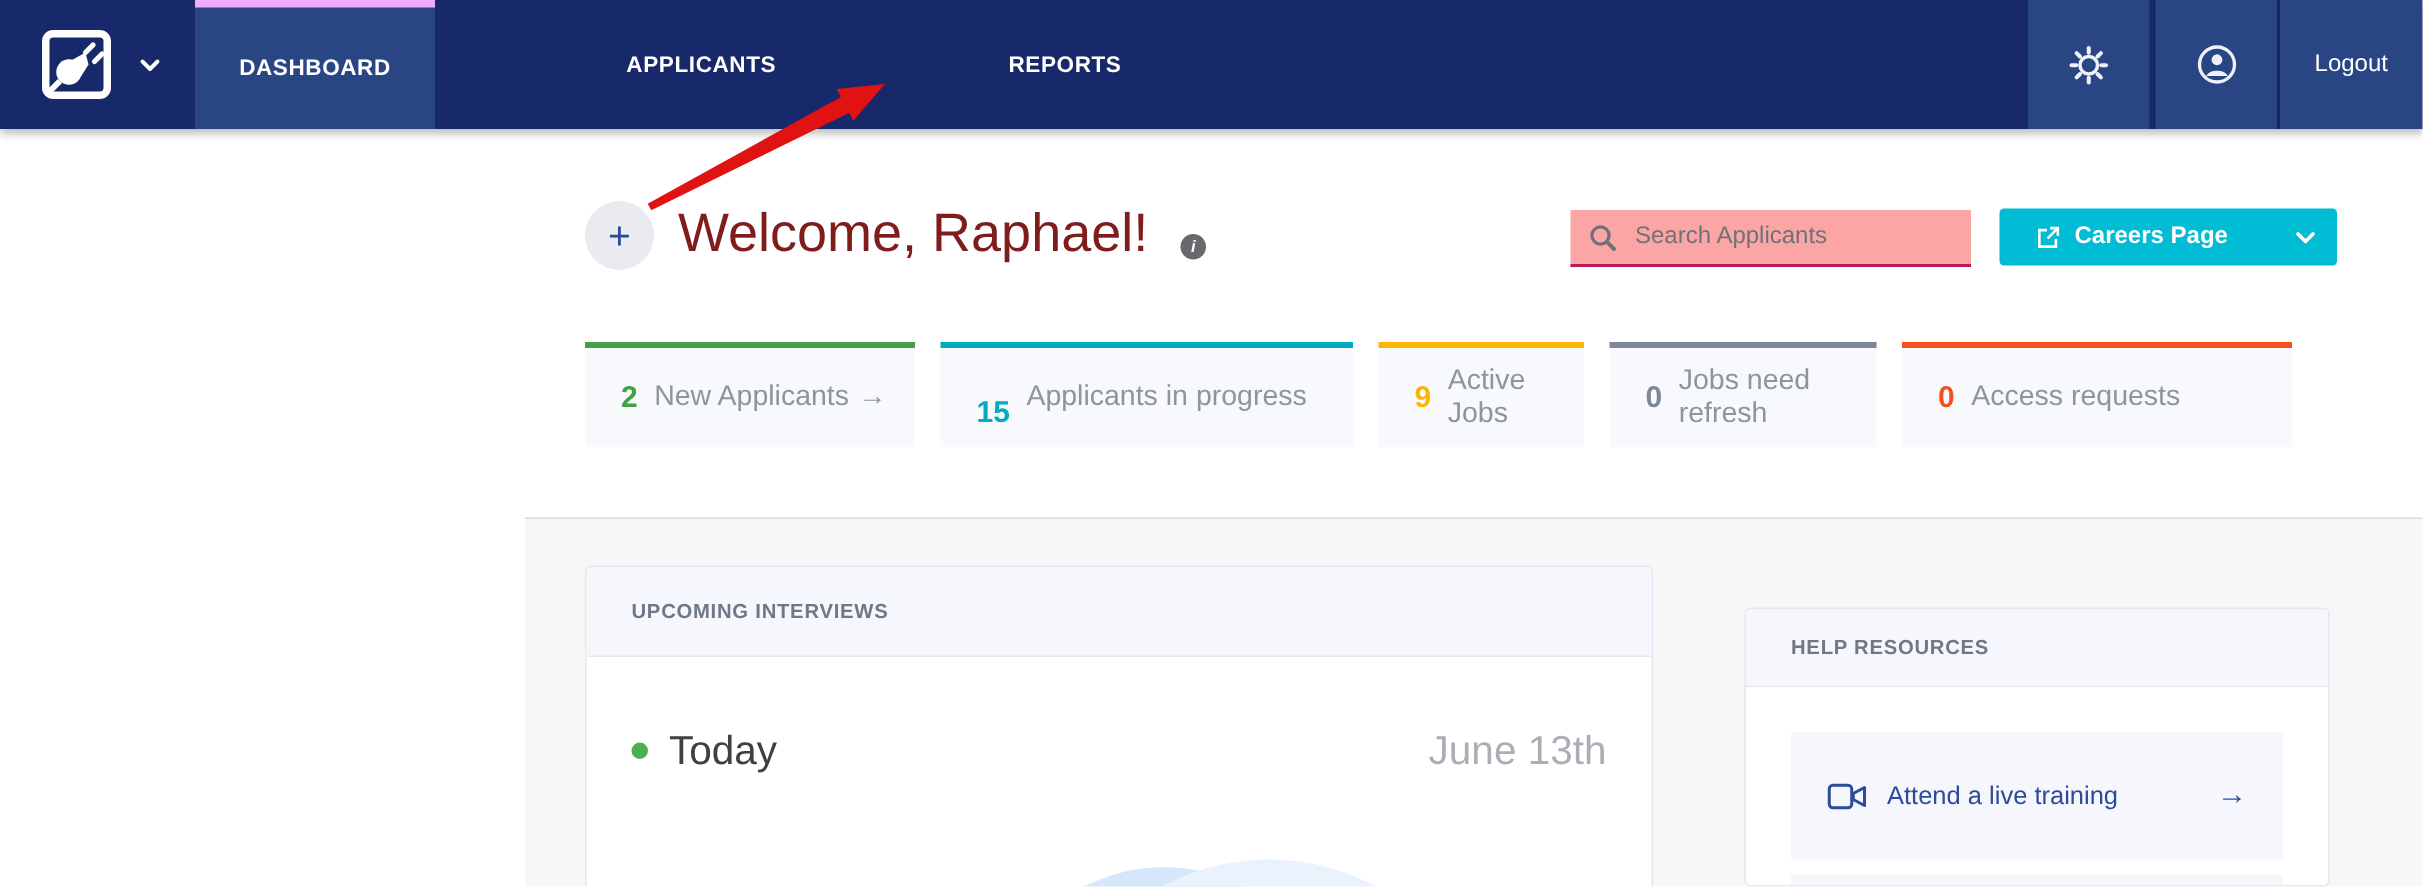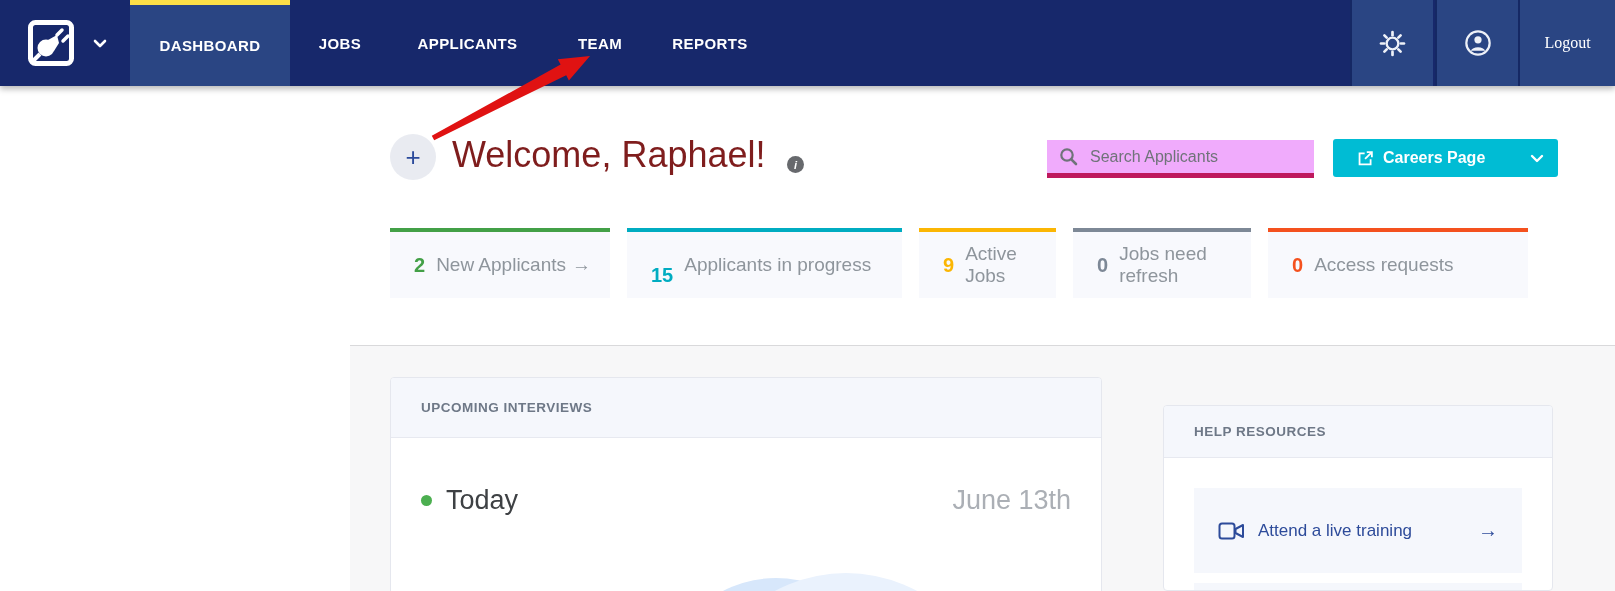--- a/index.html
+++ b/index.html
@@ -7,28 +7,28 @@
   body { font-family: "Liberation Sans", "DejaVu Sans", sans-serif; background: #fff; }
   .app { position: relative; width: 1615px; height: 591px; overflow: hidden; }
 
   
   .topbar { position: absolute; left: 0; top: 0; width: 1615px; height: 86px;
             background: #17286b; z-index: 10; box-shadow: 0 3px 6px rgba(0,0,0,.28); }
   .brand { position: absolute; left: 27px; top: 0; height: 86px; display: flex; align-items: center; cursor: pointer; }
   .brand .caret { margin-left: 18px; display: flex; }
   .tab { position: absolute; top: 0; height: 86px; display: flex; align-items: center; justify-content: center;
          color: #fff; font-weight: bold; font-size: 15px; letter-spacing: .4px; cursor: pointer; }
-  .tab.active { background: #2a4583; border-top: 5px solid #fde047; }
+  .tab.active { background: #2a4583; border-top: 5px solid #f0abfc; }
   .tab-dashboard { left: 130px; width: 160px; }
   .tab-jobs { left: 300px; width: 80px; }
   .tab-applicants { left: 405px; width: 125px; }
   .tab-team { left: 560px; width: 80px; }
   .tab-reports { left: 665px; width: 90px; }
   .seg { position: absolute; top: 0; height: 86px; background: #2a4583; border-left: 2px solid #152864;
-         display: flex; align-items: center; justify-content: center; color: #fff; cursor: pointer; font-family: Liberation Serif, serif; }
+         display: flex; align-items: center; justify-content: center; color: #fff; cursor: pointer; }
   .seg-gear { left: 1350px; width: 83px; }
   .seg-account { left: 1435px; width: 83px; }
   .seg-logout { left: 1518px; width: 97px; font-size: 16px; }
 
   
   .sidebar { position: absolute; left: 0; top: 86px; width: 350px; height: 505px; background: #323437; }
   .sidebar-title { margin: 34px 12px 0 12px; font-size: 23px; font-weight: 400; color: #d3d4d5; }
   .sidebar-divider { margin: 17px 12px 0 10px; border: none; border-top: 1px solid #4d4f52; }
   .task-card { margin: 10px 12px 0 10px; background: #55595d; padding: 19px 24px 18px 32px;
                color: #fff; font-size: 16px; line-height: 26px; }
@@ -37,22 +37,22 @@
 
   
   .hero { position: absolute; left: 350px; top: 86px; width: 1265px; height: 259px; background: #fff; }
   .add-btn { position: absolute; left: 40px; top: 48px; width: 46px; height: 46px; border-radius: 50%;
              border: none; background: #e9ebf1; color: #2b4a9b; font-size: 26px; font-weight: 400;
              cursor: pointer; line-height: 1; }
   .welcome-title { position: absolute; left: 102px; top: 48px; font-size: 36px; font-weight: 400; color: #7f1d1d; }
   .info-badge { position: absolute; left: 437px; top: 70px; width: 17px; height: 17px; border-radius: 50%;
                 background: #67696d; color: #fff; font-size: 11px; font-weight: bold; font-style: italic;
                 display: flex; align-items: center; justify-content: center; cursor: pointer; }
-  .search-box { position: absolute; left: 697px; top: 54px; width: 267px; height: 38px; background: #f0abfc;
-                border-bottom: 5px solid #be185d; display: flex; align-items: center; padding: 0 12px; }
+  .search-box { position: absolute; left: 697px; top: 54px; width: 267px; height: 38px; background: #fca5a5;
+                border-bottom: 2px solid #be185d; display: flex; align-items: center; padding: 0 12px; }
   .search-box input { flex: 1; border: none; outline: none; background: transparent; margin-left: 12px;
                       font-size: 16px; color: #444; font-family: inherit; }
   .search-box input::placeholder { color: #6f7379; opacity: 1; }
   .careers-btn { position: absolute; left: 983px; top: 53px; width: 225px; height: 38px; border: none;
                  border-radius: 3px; background: #00bcd4; color: #fff; display: flex; align-items: center;
                  padding: 0 14px 0 24px; cursor: pointer; }
   .careers-btn .label { font-size: 16px; font-weight: bold; margin-left: 9px; font-family: inherit; }
   .careers-btn .caret { margin-left: auto; display: flex; }
 
   .stats-row { position: absolute; left: 40px; top: 142px; display: flex; gap: 17px; }
@@ -113,23 +113,21 @@
         </svg>
       </span>
       <span class="caret">
         <svg width="14" height="9" viewBox="0 0 14 9">
             <polyline points="2,2 7,7 12,2" fill="none" stroke="#fff" stroke-width="2.6" stroke-linecap="round" stroke-linejoin="round"></polyline>
           </svg>
       </span>
     </div>
 
     <div class="tab tab-dashboard active">DASHBOARD</div>
-    <div class="tab tab-jobs">JOBS</div>
     <div class="tab tab-applicants">APPLICANTS</div>
-    <div class="tab tab-team">TEAM</div>
     <div class="tab tab-reports">REPORTS</div>
 
     <div class="seg seg-gear">
       <span style="display:flex;">
         <svg width="27" height="27" viewBox="0 0 24 24">
           <circle cx="12" cy="12" r="5.2" fill="none" stroke="#eef1f8" stroke-width="2.1"></circle>
           <g stroke="#eef1f8" stroke-width="2.4" stroke-linecap="round">
             <line x1="12" y1="1.8" x2="12" y2="4.6"></line>
               <line x1="12" y1="19.4" x2="12" y2="22.2"></line>
             <line x1="1.8" y1="12" x2="4.6" y2="12"></line>

